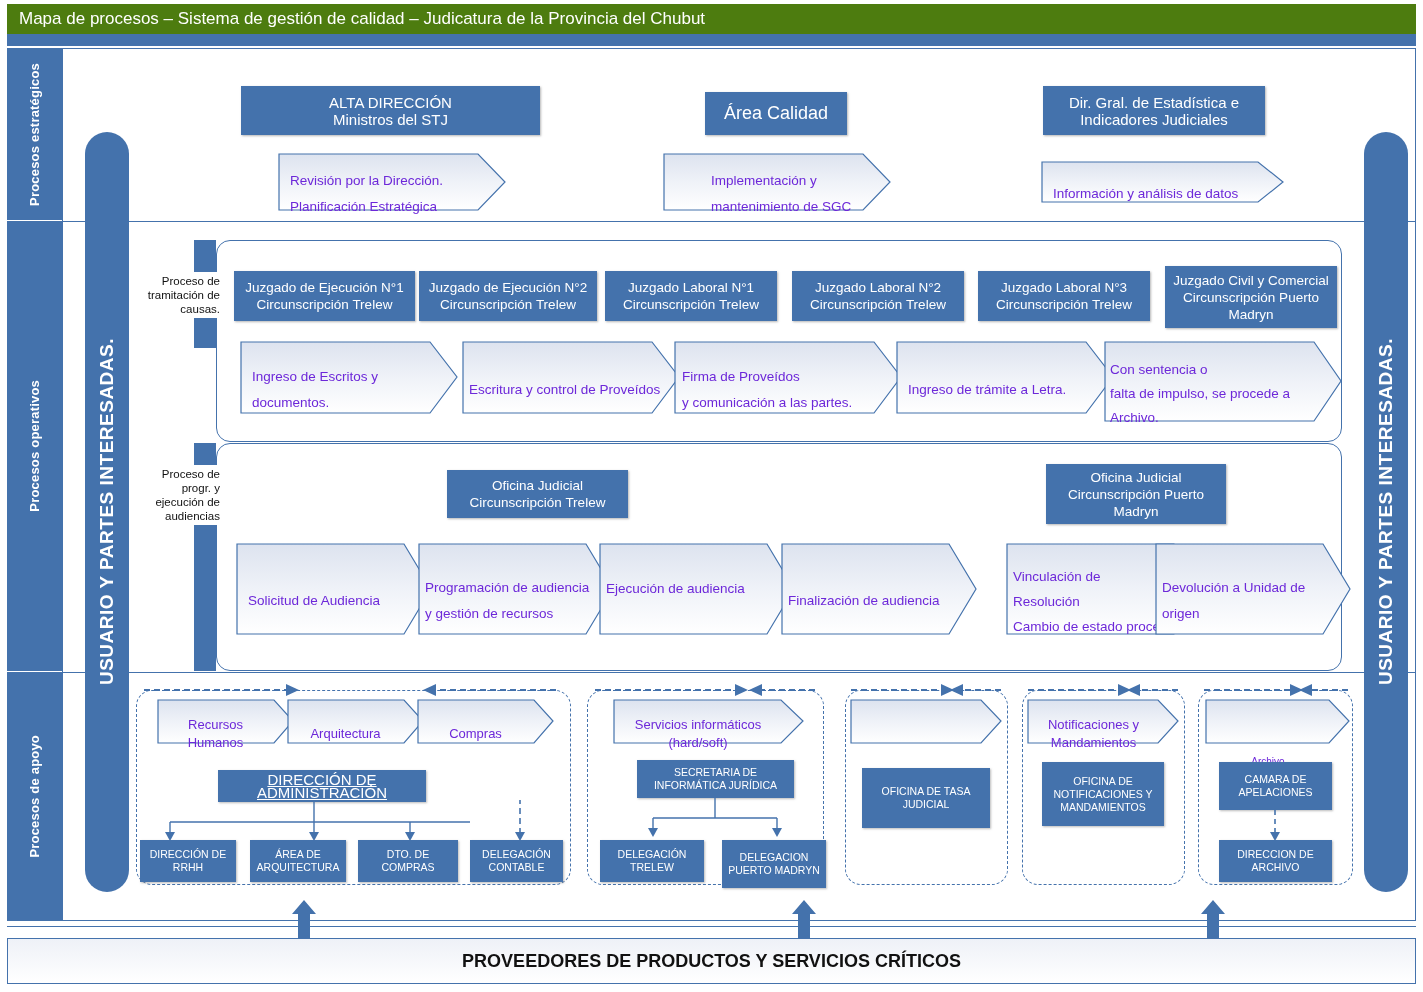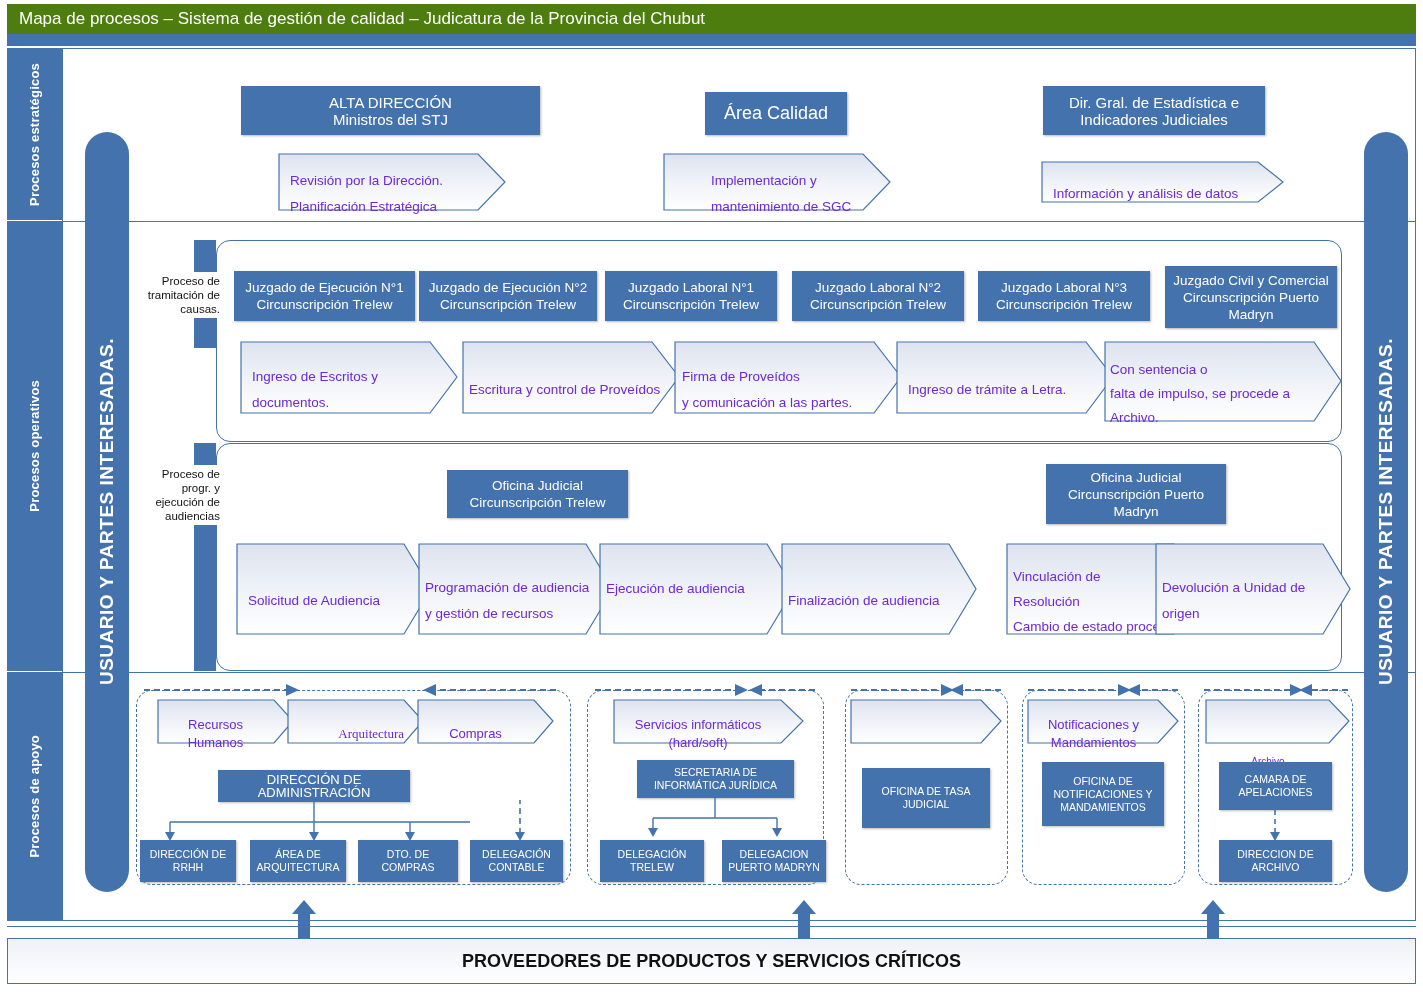--- a/index.html
+++ b/index.html
@@ -360,34 +360,34 @@
     </svg>
     <div class="lbl" style="left:0;width:117px;align-items:center;line-height:18px;font-size:13px;">
       <div>Recursos</div>
       <div>Humanos</div>
     </div>
   </div>
   <div class="chevwrap" style="left:287px;top:699px;width:137px;height:45px;">
     <svg width="137" height="45" viewBox="0 0 137 45">
       <polygon points="1,1 117,1 136,22 117,44 1,44" fill="url(#g1)" stroke="#4472AC" stroke-width="1.2"></polygon>
     </svg>
-    <div class="lbl" style="left:0;width:117px;align-items:flex-end;font-size:13px;font-family:Liberation Serif, serif;">
+    <div class="lbl" style="left:0;width:117px;align-items:center;font-size:13px;">
       <div>Arquitectura</div>
     </div>
   </div>
   <div class="chevwrap" style="left:417px;top:699px;width:137px;height:45px;">
     <svg width="137" height="45" viewBox="0 0 137 45">
       <polygon points="1,1 117,1 136,22 117,44 1,44" fill="url(#g1)" stroke="#4472AC" stroke-width="1.2"></polygon>
     </svg>
     <div class="lbl" style="left:0;width:117px;align-items:center;font-size:13px;">
       <div>Compras</div>
     </div>
   </div>
 
-  <div class="smallblue" style="left:218px;top:770px;width:192px;height:32px;font-size:13px;">
+  <div class="smallblue" style="left:218px;top:770px;width:208px;height:32px;font-size:15px;text-decoration:underline;">
     <span>DIRECCIÓN DE ADMINISTRACIÓN</span>
   </div>
 
   <svg style="position:absolute;left:136px;top:800px;" width="440" height="42">
     <line x1="178" y1="2" x2="178" y2="22" stroke="#4472AC" stroke-width="1.4"></line>
     <line x1="34" y1="22" x2="334" y2="22" stroke="#4472AC" stroke-width="1.4"></line>
     <line x1="34" y1="22" x2="34" y2="32" stroke="#4472AC" stroke-width="1.4"></line>
     <polygon points="29,32 39,32 34,41" fill="#4472AC"></polygon>
     <line x1="178" y1="22" x2="178" y2="32" stroke="#4472AC" stroke-width="1.4"></line>
     <polygon points="173,32 183,32 178,41" fill="#4472AC"></polygon>
@@ -434,21 +434,21 @@
     <line x1="128" y1="2" x2="128" y2="22" stroke="#4472AC" stroke-width="1.4"></line>
     <line x1="66" y1="22" x2="190" y2="22" stroke="#4472AC" stroke-width="1.4"></line>
     <line x1="66" y1="22" x2="66" y2="32" stroke="#4472AC" stroke-width="1.4"></line>
     <polygon points="61,32 71,32 66,41" fill="#4472AC"></polygon>
     <line x1="190" y1="22" x2="190" y2="32" stroke="#4472AC" stroke-width="1.4"></line>
     <polygon points="185,32 195,32 190,41" fill="#4472AC"></polygon>
   </svg>
   <div class="smallblue" style="left:600px;top:840px;width:104px;height:42px;">
     <span>DELEGACIÓN TRELEW</span>
   </div>
-  <div class="smallblue" style="left:722px;top:840px;width:104px;height:42px;">
+  <div class="smallblue" style="left:722px;top:840px;width:104px;height:48px;">
     <span>DELEGACION PUERTO MADRYN</span>
   </div>
 
   <div class="dashgroup" style="left:845px;top:690px;width:163px;height:195px;"></div>
   <svg style="position:absolute;left:845px;top:680px;" width="165" height="20">
     <line x1="6" y1="10" x2="96" y2="10" stroke="#4472AC" stroke-width="1.8" stroke-dasharray="6,4"></line>
     <polygon points="96,4 109,10 96,16" fill="#4472AC"></polygon>
     <line x1="156" y1="10" x2="118" y2="10" stroke="#4472AC" stroke-width="1.8" stroke-dasharray="6,4"></line>
     <polygon points="118,4 105,10 118,16" fill="#4472AC"></polygon>
   </svg>

